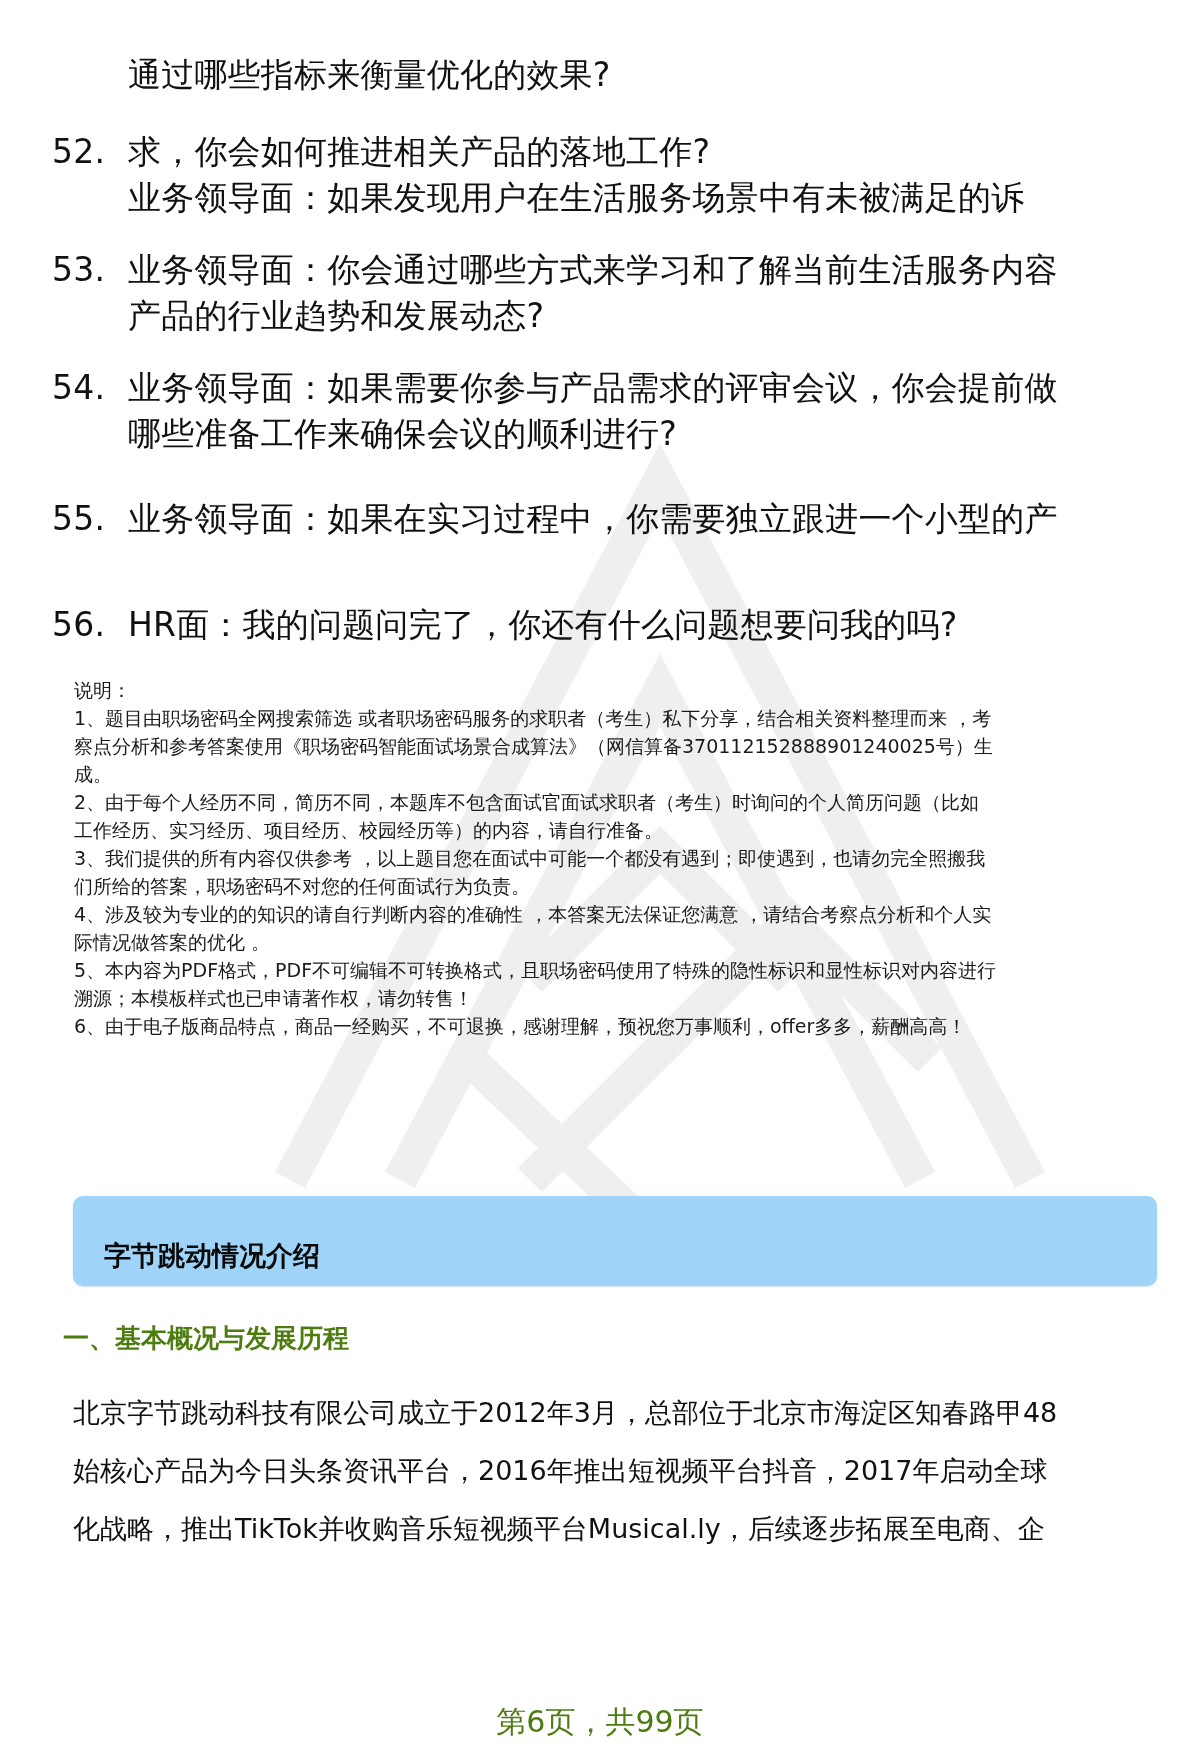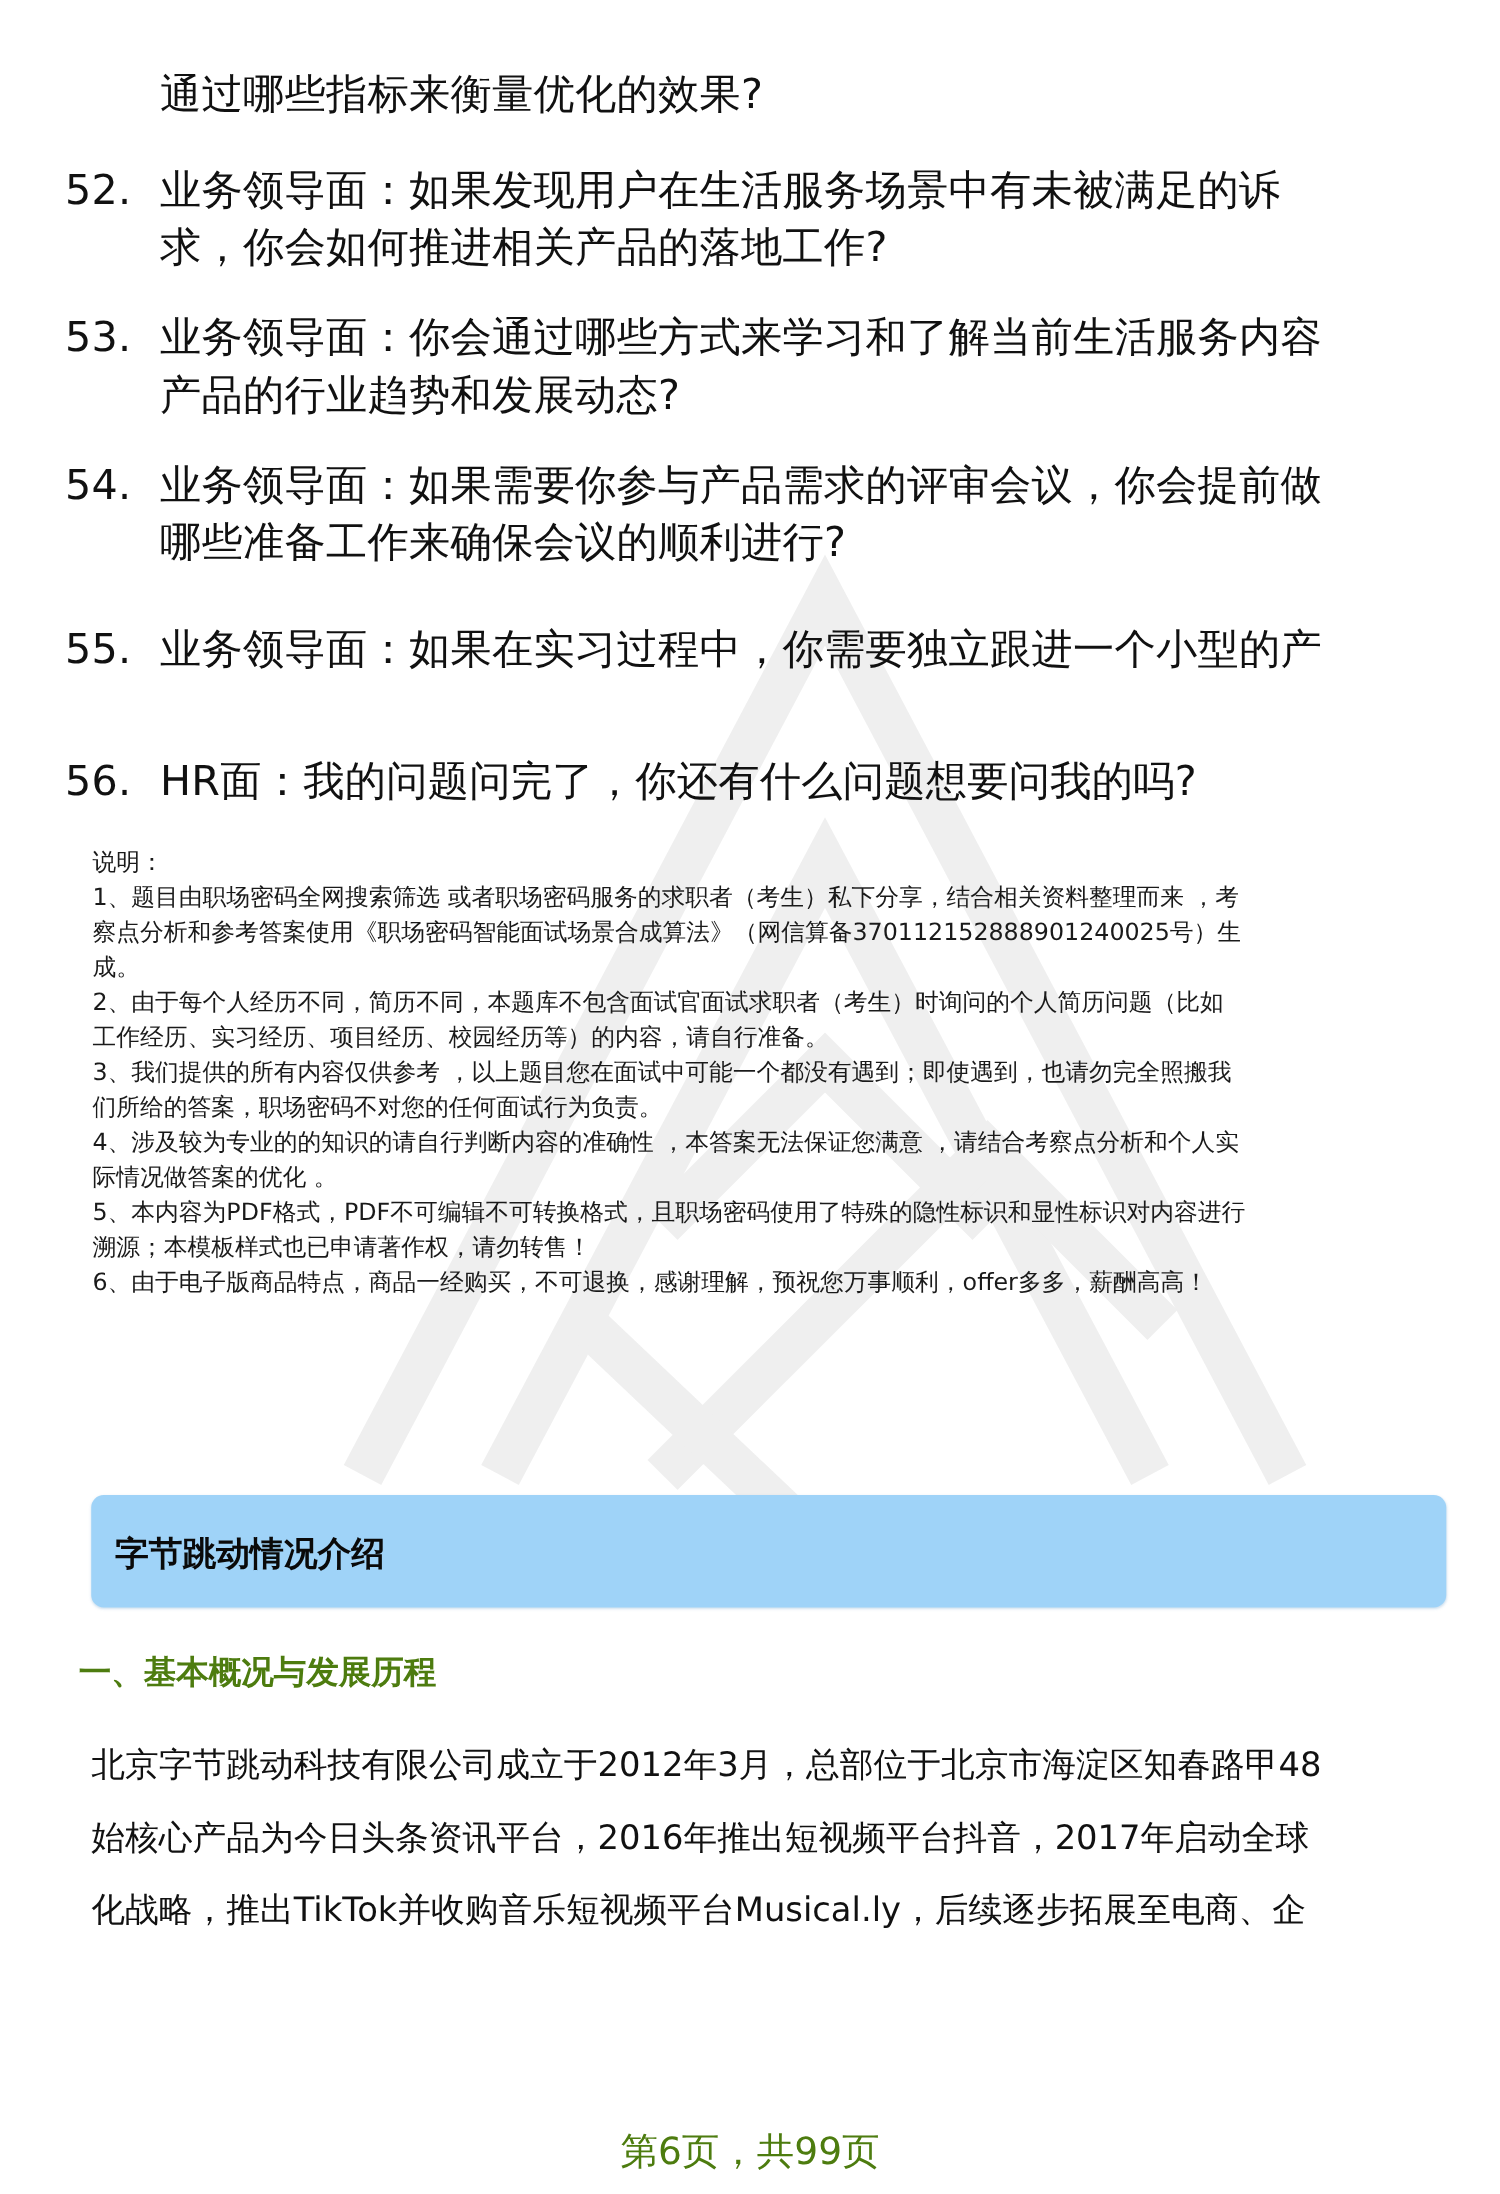--- a/index.html
+++ b/index.html
@@ -126,22 +126,22 @@
 
 <main>
 
   <section class="qlist">
     <div class="q" style="top:52px;">
       <span class="text">通过哪些指标来衡量优化的效果?</span>
     </div>
 
     <div class="q" style="top:129px;">
       <span class="num">52.</span>
+      <span class="text">求，你会如何推进相关产品的落地工作?</span>
       <span class="text">业务领导面：如果发现用户在生活服务场景中有未被满足的诉</span>
-      <span class="text">求，你会如何推进相关产品的落地工作?</span>
     </div>
 
     <div class="q" style="top:247px;">
       <span class="num">53.</span>
       <span class="text">业务领导面：你会通过哪些方式来学习和了解当前生活服务内容</span>
       <span class="text">产品的行业趋势和发展动态?</span>
     </div>
 
     <div class="q" style="top:365px;">
       <span class="num">54.</span>
@@ -171,21 +171,21 @@
     <p>们所给的答案，职场密码不对您的任何面试行为负责。</p>
     <p>4、涉及较为专业的的知识的请自行判断内容的准确性 ，本答案无法保证您满意 ，请结合考察点分析和个人实</p>
     <p>际情况做答案的优化 。</p>
     <p>5、本内容为PDF格式，PDF不可编辑不可转换格式，且职场密码使用了特殊的隐性标识和显性标识对内容进行</p>
     <p>溯源；本模板样式也已申请著作权，请勿转售！</p>
     <p>6、由于电子版商品特点，商品一经购买，不可退换，感谢理解，预祝您万事顺利，offer多多，薪酬高高！</p>
   </section>
 
   <section>
     <div class="section-band">
-      <h2 class="title" style="margin:4px;">字节跳动情况介绍</h2>
+      <h2 class="title" style="margin:16px;">字节跳动情况介绍</h2>
     </div>
 
     <h3 class="subheading" style="margin:0;">一、基本概况与发展历程</h3>
 
     <div class="body-para">
       <p>北京字节跳动科技有限公司成立于2012年3月，总部位于北京市海淀区知春路甲48</p>
       <p>始核心产品为今日头条资讯平台，2016年推出短视频平台抖音，2017年启动全球</p>
       <p>化战略，推出TikTok并收购音乐短视频平台Musical.ly，后续逐步拓展至电商、企</p>
     </div>
   </section>

